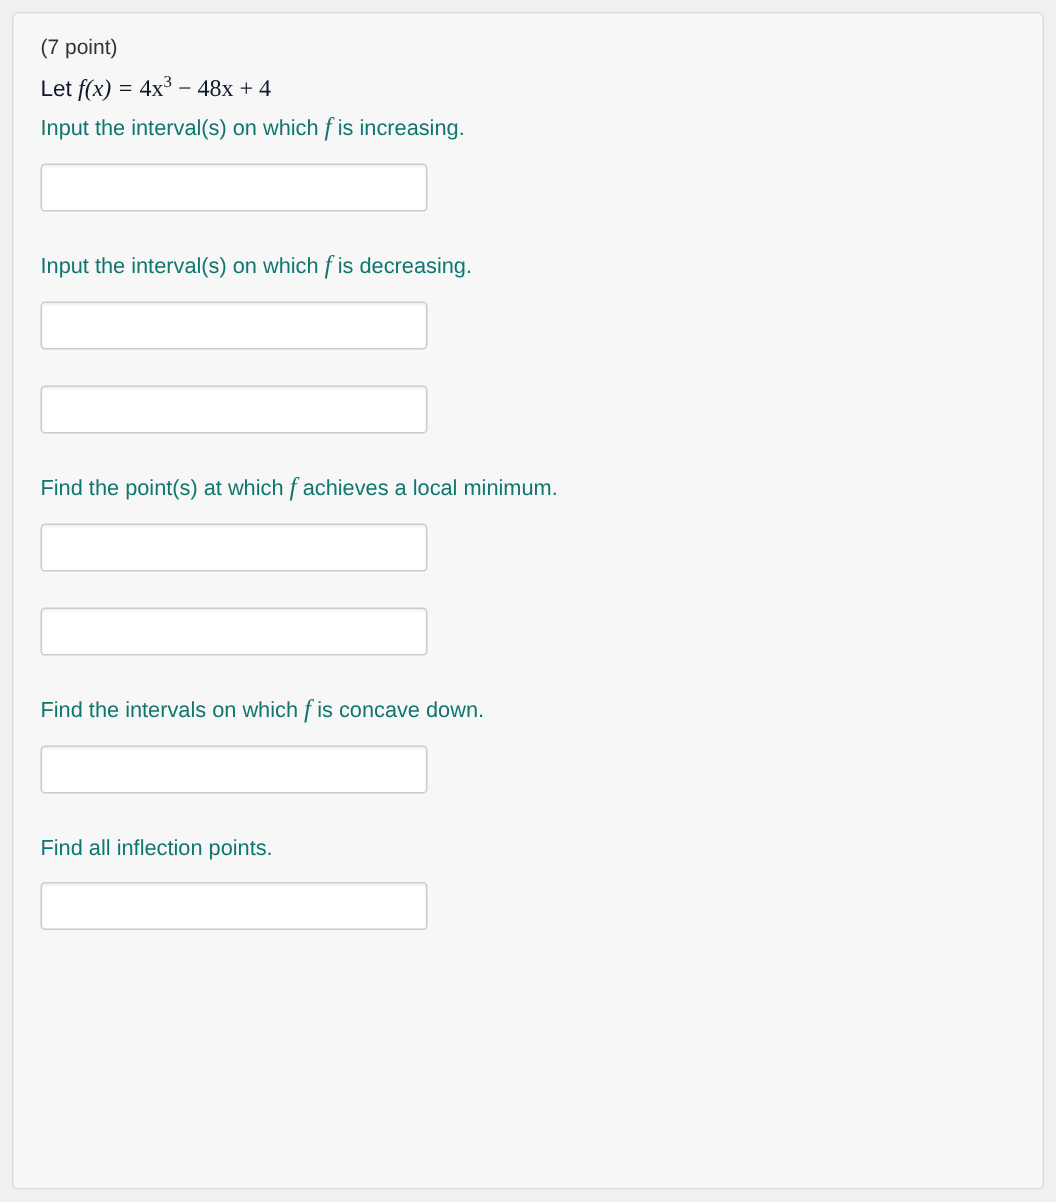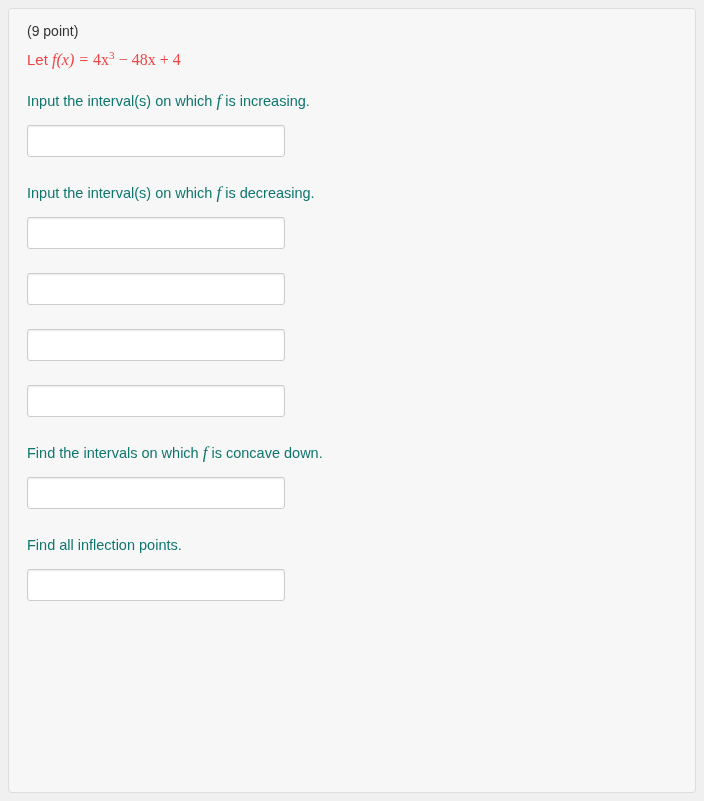--- a/index.html
+++ b/index.html
@@ -21,22 +21,22 @@
       padding: 14px 18px;
       height: 100%;
     }
     .points {
       font-size: 14px;
       color: #333;
       margin-bottom: 10px;
     }
     .equation-line {
       font-size: 16px;
-      color: #ef4444;
-      margin-bottom: 20px;
+      color: #0f172a;
+      margin-bottom: 4px;
       font-family: 'Times New Roman', serif;
     }
     .equation-line .let {
       font-family: Arial, Helvetica, sans-serif;
       font-size: 15px;
     }
     .math {
       font-family: 'Times New Roman', serif;
     }
     .fn {
@@ -68,21 +68,21 @@
     }
     sup {
       font-size: 0.7em;
       vertical-align: super;
     }
   </style>
 </head>
 <body>
 
 <div class="question-container">
-  <div class="points">(9 point)</div>
+  <div class="points">(7 point)</div>
 
   <div class="equation-line">
     <span class="let">Let </span><span class="math"><span class="fn"><span>f(x) = </span></span><span>4x</span><sup>3</sup><span> − 48x + 4</span></span>
   </div>
 
   <div class="prompt">
     <span>Input the interval(s) on which </span><span class="f-italic">f</span><span> is increasing.</span>
   </div>
   <div class="input-row">
     <input type="text" class="answer-input" value="" style="">
@@ -92,20 +92,23 @@
     <span>Input the interval(s) on which </span><span class="f-italic">f</span><span> is decreasing.</span>
   </div>
   <div class="input-row">
     <input type="text" class="answer-input" value="" style="">
   </div>
 
   <div class="input-row">
     <input type="text" class="answer-input" value="" style="">
   </div>
 
+  <div class="prompt">
+    <span>Find the point(s) at which </span><span class="f-italic">f</span><span> achieves a local minimum.</span>
+  </div>
   <div class="input-row">
     <input type="text" class="answer-input" value="" style="">
   </div>
 
   <div class="input-row">
     <input type="text" class="answer-input" value="" style="">
   </div>
 
   <div class="prompt">
     <span>Find the intervals on which </span><span class="f-italic">f</span><span> is concave down.</span>

